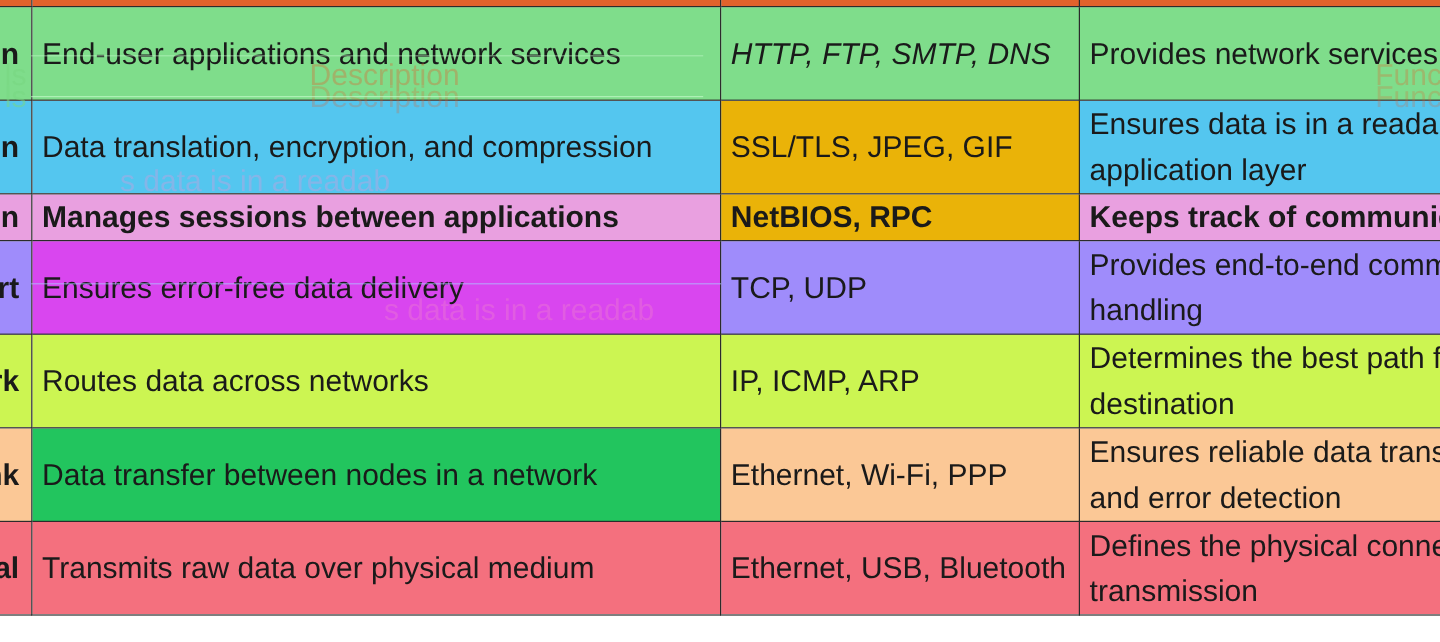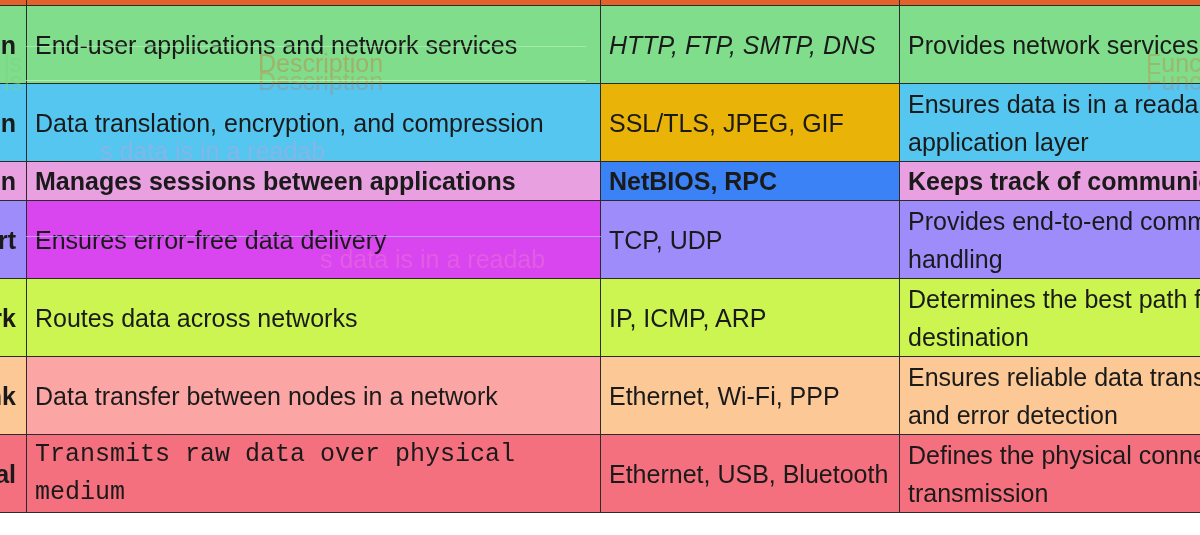--- a/index.html
+++ b/index.html
@@ -180,21 +180,21 @@
           <td style="background: rgb(84, 198, 239);">
               <span class="cell-text">Ensures data is in a readable format for the application layer</span>
             </td>
         </tr>
 
         <tr class="row-session r-short">
           <td class="layer-name" style="background: rgb(233, 160, 224);">Session</td>
           <td style="background: rgb(233, 160, 224);">
               <span class="cell-text">Manages sessions between applications</span>
             </td>
-          <td style="background: #3b82f6;">
+          <td style="background: #eab308;">
               <span class="cell-text">NetBIOS, RPC</span>
             </td>
           <td style="background: rgb(233, 160, 224);">
               <span class="cell-text">Keeps track of communication sessions</span>
             </td>
         </tr>
 
         <tr class="row-transport r-tall">
           <td class="layer-name" style="background: rgb(159, 140, 251);">Transport</td>
           <td style="background: #d946ef;">
@@ -216,34 +216,34 @@
           <td style="background: rgb(204, 245, 82);">
               <span class="cell-text">IP, ICMP, ARP</span>
             </td>
           <td style="background: rgb(204, 245, 82);">
               <span class="cell-text">Determines the best path for data to reach its destination</span>
             </td>
         </tr>
 
         <tr class="row-datalink r-tall">
           <td class="layer-name" style="background: rgb(251, 200, 150);">Data Link</td>
-          <td style="background: #fca5a5;">
+          <td style="background: #22c55e;">
               <span class="cell-text">Data transfer between nodes in a network</span>
             </td>
           <td style="background: rgb(251, 200, 150);">
               <span class="cell-text">Ethernet, Wi-Fi, PPP</span>
             </td>
           <td style="background: rgb(251, 200, 150);">
               <span class="cell-text">Ensures reliable data transfer with framing and error detection</span>
             </td>
         </tr>
 
         <tr class="row-physical r-tall">
           <td class="layer-name" style="background: rgb(244, 112, 126);">Physical</td>
-          <td style="background: rgb(244, 112, 126); font-family: Liberation Mono, monospace;">
+          <td style="background: rgb(244, 112, 126);">
               <span class="cell-text">Transmits raw data over physical medium</span>
             </td>
           <td style="background: rgb(244, 112, 126);">
               <span class="cell-text">Ethernet, USB, Bluetooth</span>
             </td>
           <td style="background: rgb(244, 112, 126);">
               <span class="cell-text">Defines the physical connection and transmission</span>
             </td>
         </tr>
 

